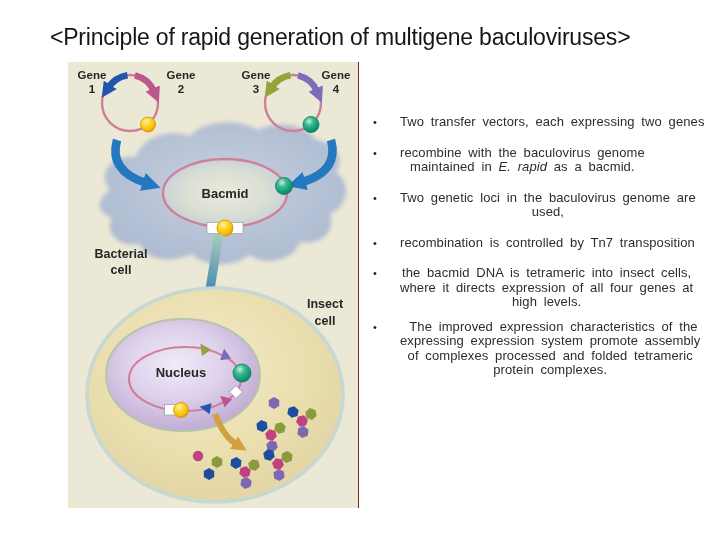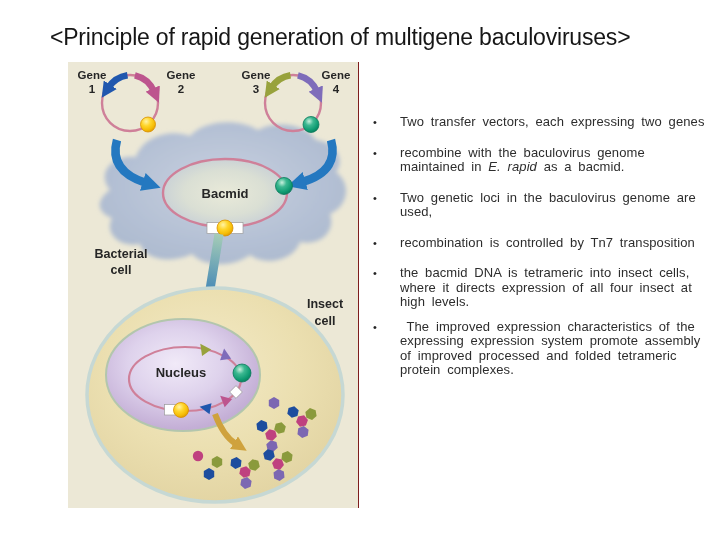--- a/index.html
+++ b/index.html
@@ -16,21 +16,21 @@
     position:absolute;left:68px;top:62px;width:290px;height:446px;
     border-right:1px solid #7f1d1d;
   }
   .panel svg{display:block;}
   .bullets{
     position:absolute;left:373px;top:115px;width:345px;color:#2d2d2d;
   }
   .bullet-item{display:flex;margin-bottom:16px;font-size:13px;line-height:14.5px;}
   .bullet-item:nth-child(5){margin-bottom:10px;}
   .dot{flex:0 0 27px;width:27px;font-size:11px;line-height:14.5px;color:#222;}
-  .bullet-text .line{white-space:pre;word-spacing:3px;letter-spacing:0.1px;}
+  .bullet-text .line{white-space:pre;word-spacing:3px;letter-spacing:0.1px;text-align:center;}
   .it{font-style:italic;}
   svg text{fill:#262626;font-family:"Liberation Sans",sans-serif;font-weight:bold;}
   .lbl-gene{font-size:11.5px;}
   .lbl-big{font-size:13px;}
   .lbl-cell{font-size:12.5px;}
 </style>
 </head>
 <body>
 
 <h1 class="title">&lt;Principle of rapid generation of multigene baculoviruses&gt;</h1>
@@ -225,26 +225,26 @@
     <div class="bullet-item">
       <span class="dot">•</span>
       <div class="bullet-text">
         <div class="line"><span>recombination is controlled by Tn7 transposition</span></div>
       </div>
     </div>
     <div class="bullet-item">
       <span class="dot">•</span>
       <div class="bullet-text">
         <div class="line"><span>the bacmid DNA is tetrameric into insect cells,</span></div>
-        <div class="line"><span>where it directs expression of all four insect at</span></div>
+        <div class="line"><span>where it directs expression of all four genes at</span></div>
         <div class="line"><span>high levels.</span></div>
       </div>
     </div>
     <div class="bullet-item">
       <span class="dot">•</span>
       <div class="bullet-text">
         <div class="line"><span> The improved expression characteristics of the</span></div>
         <div class="line"><span>expressing expression system promote assembly</span></div>
-        <div class="line"><span>of improved processed and folded tetrameric</span></div>
+        <div class="line"><span>of complexes processed and folded tetrameric</span></div>
         <div class="line"><span>protein complexes.</span></div>
       </div>
     </div>
   </div>
 
 </body></html>

